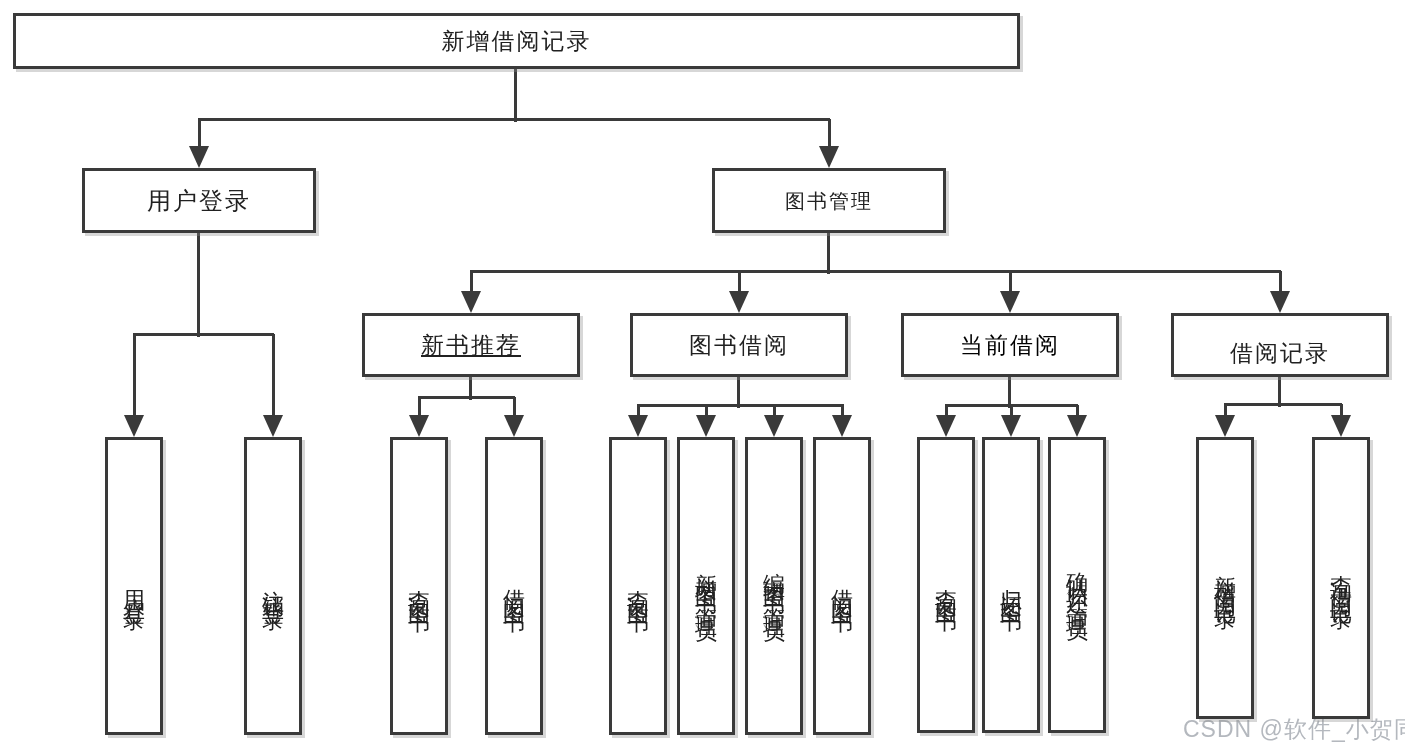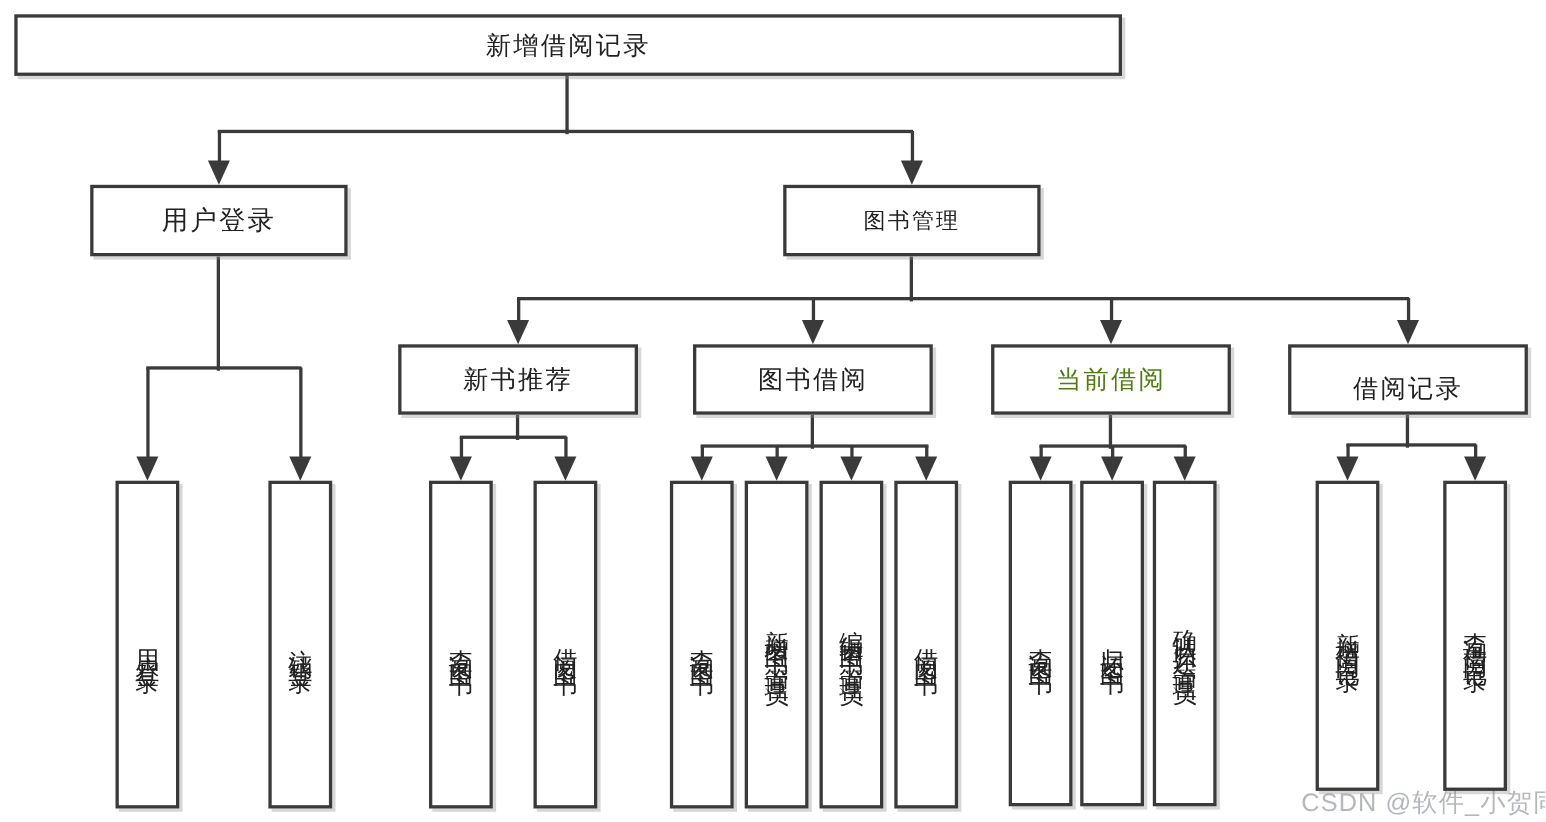--- a/index.html
+++ b/index.html
@@ -117,28 +117,28 @@
     <div class="arrowhead" style="left: 1331px; top: 415px; border-top-color: rgb(58, 58, 58);"></div>
     <div class="node" style="left: 13px; top: 13px; width: 1007px; height: 56px; border-color: rgb(58, 58, 58); background: rgb(255, 255, 255);">
       <span class="label-h" style="font-size: 23px; color: rgb(33, 33, 33);">新增借阅记录</span>
     </div>
     <div class="node" style="left: 82px; top: 168px; width: 234px; height: 65px; border-color: rgb(58, 58, 58); background: rgb(255, 255, 255);">
       <span class="label-h" style="font-size: 24px; color: rgb(33, 33, 33);">用户登录</span>
     </div>
     <div class="node" style="left: 712px; top: 168px; width: 234px; height: 65px; border-color: rgb(58, 58, 58); background: rgb(255, 255, 255);">
       <span class="label-h" style="font-size: 20px; color: rgb(33, 33, 33);">图书管理</span>
     </div>
-    <div class="node" style="left: 362px; top: 313px; width: 218px; height: 64px; border-color: rgb(58, 58, 58); background: rgb(255, 255, 255);">
+    <div class="node" style="left: 362px; top: 313px; width: 218px; height: 64px; border-color: rgb(58, 58, 58); background: rgb(255, 255, 255); text-decoration: underline;">
       <span class="label-h" style="font-size: 23px; color: rgb(33, 33, 33);">新书推荐</span>
     </div>
     <div class="node" style="left: 630px; top: 313px; width: 218px; height: 64px; border-color: rgb(58, 58, 58); background: rgb(255, 255, 255);">
       <span class="label-h" style="font-size: 23px; color: rgb(33, 33, 33); font-family: Liberation Serif, serif;">图书借阅</span>
     </div>
     <div class="node" style="left: 901px; top: 313px; width: 218px; height: 64px; border-color: rgb(58, 58, 58); background: rgb(255, 255, 255);">
-      <span class="label-h" style="font-size: 23px; color: #4d7c0f;">当前借阅</span>
+      <span class="label-h" style="font-size: 23px; color: #000000;">当前借阅</span>
     </div>
     <div class="node" style="left: 1171px; top: 313px; width: 218px; height: 64px; border-color: rgb(58, 58, 58); background: rgb(255, 255, 255);">
       <span class="label-h" style="font-size: 23px; color: rgb(33, 33, 33); margin-top: 17px;">借阅记录</span>
     </div>
     <div class="node" style="left: 105px; top: 437px; width: 58px; height: 298px; border-color: rgb(58, 58, 58); background: rgb(255, 255, 255);">
       <span class="label-v" style="font-size: 22px; color: rgb(33, 33, 33);">用户登录</span>
     </div>
     <div class="node" style="left: 244px; top: 437px; width: 58px; height: 298px; border-color: rgb(58, 58, 58); background: rgb(255, 255, 255);">
       <span class="label-v" style="font-size: 22px; color: rgb(33, 33, 33);">注销登录</span>
     </div>

